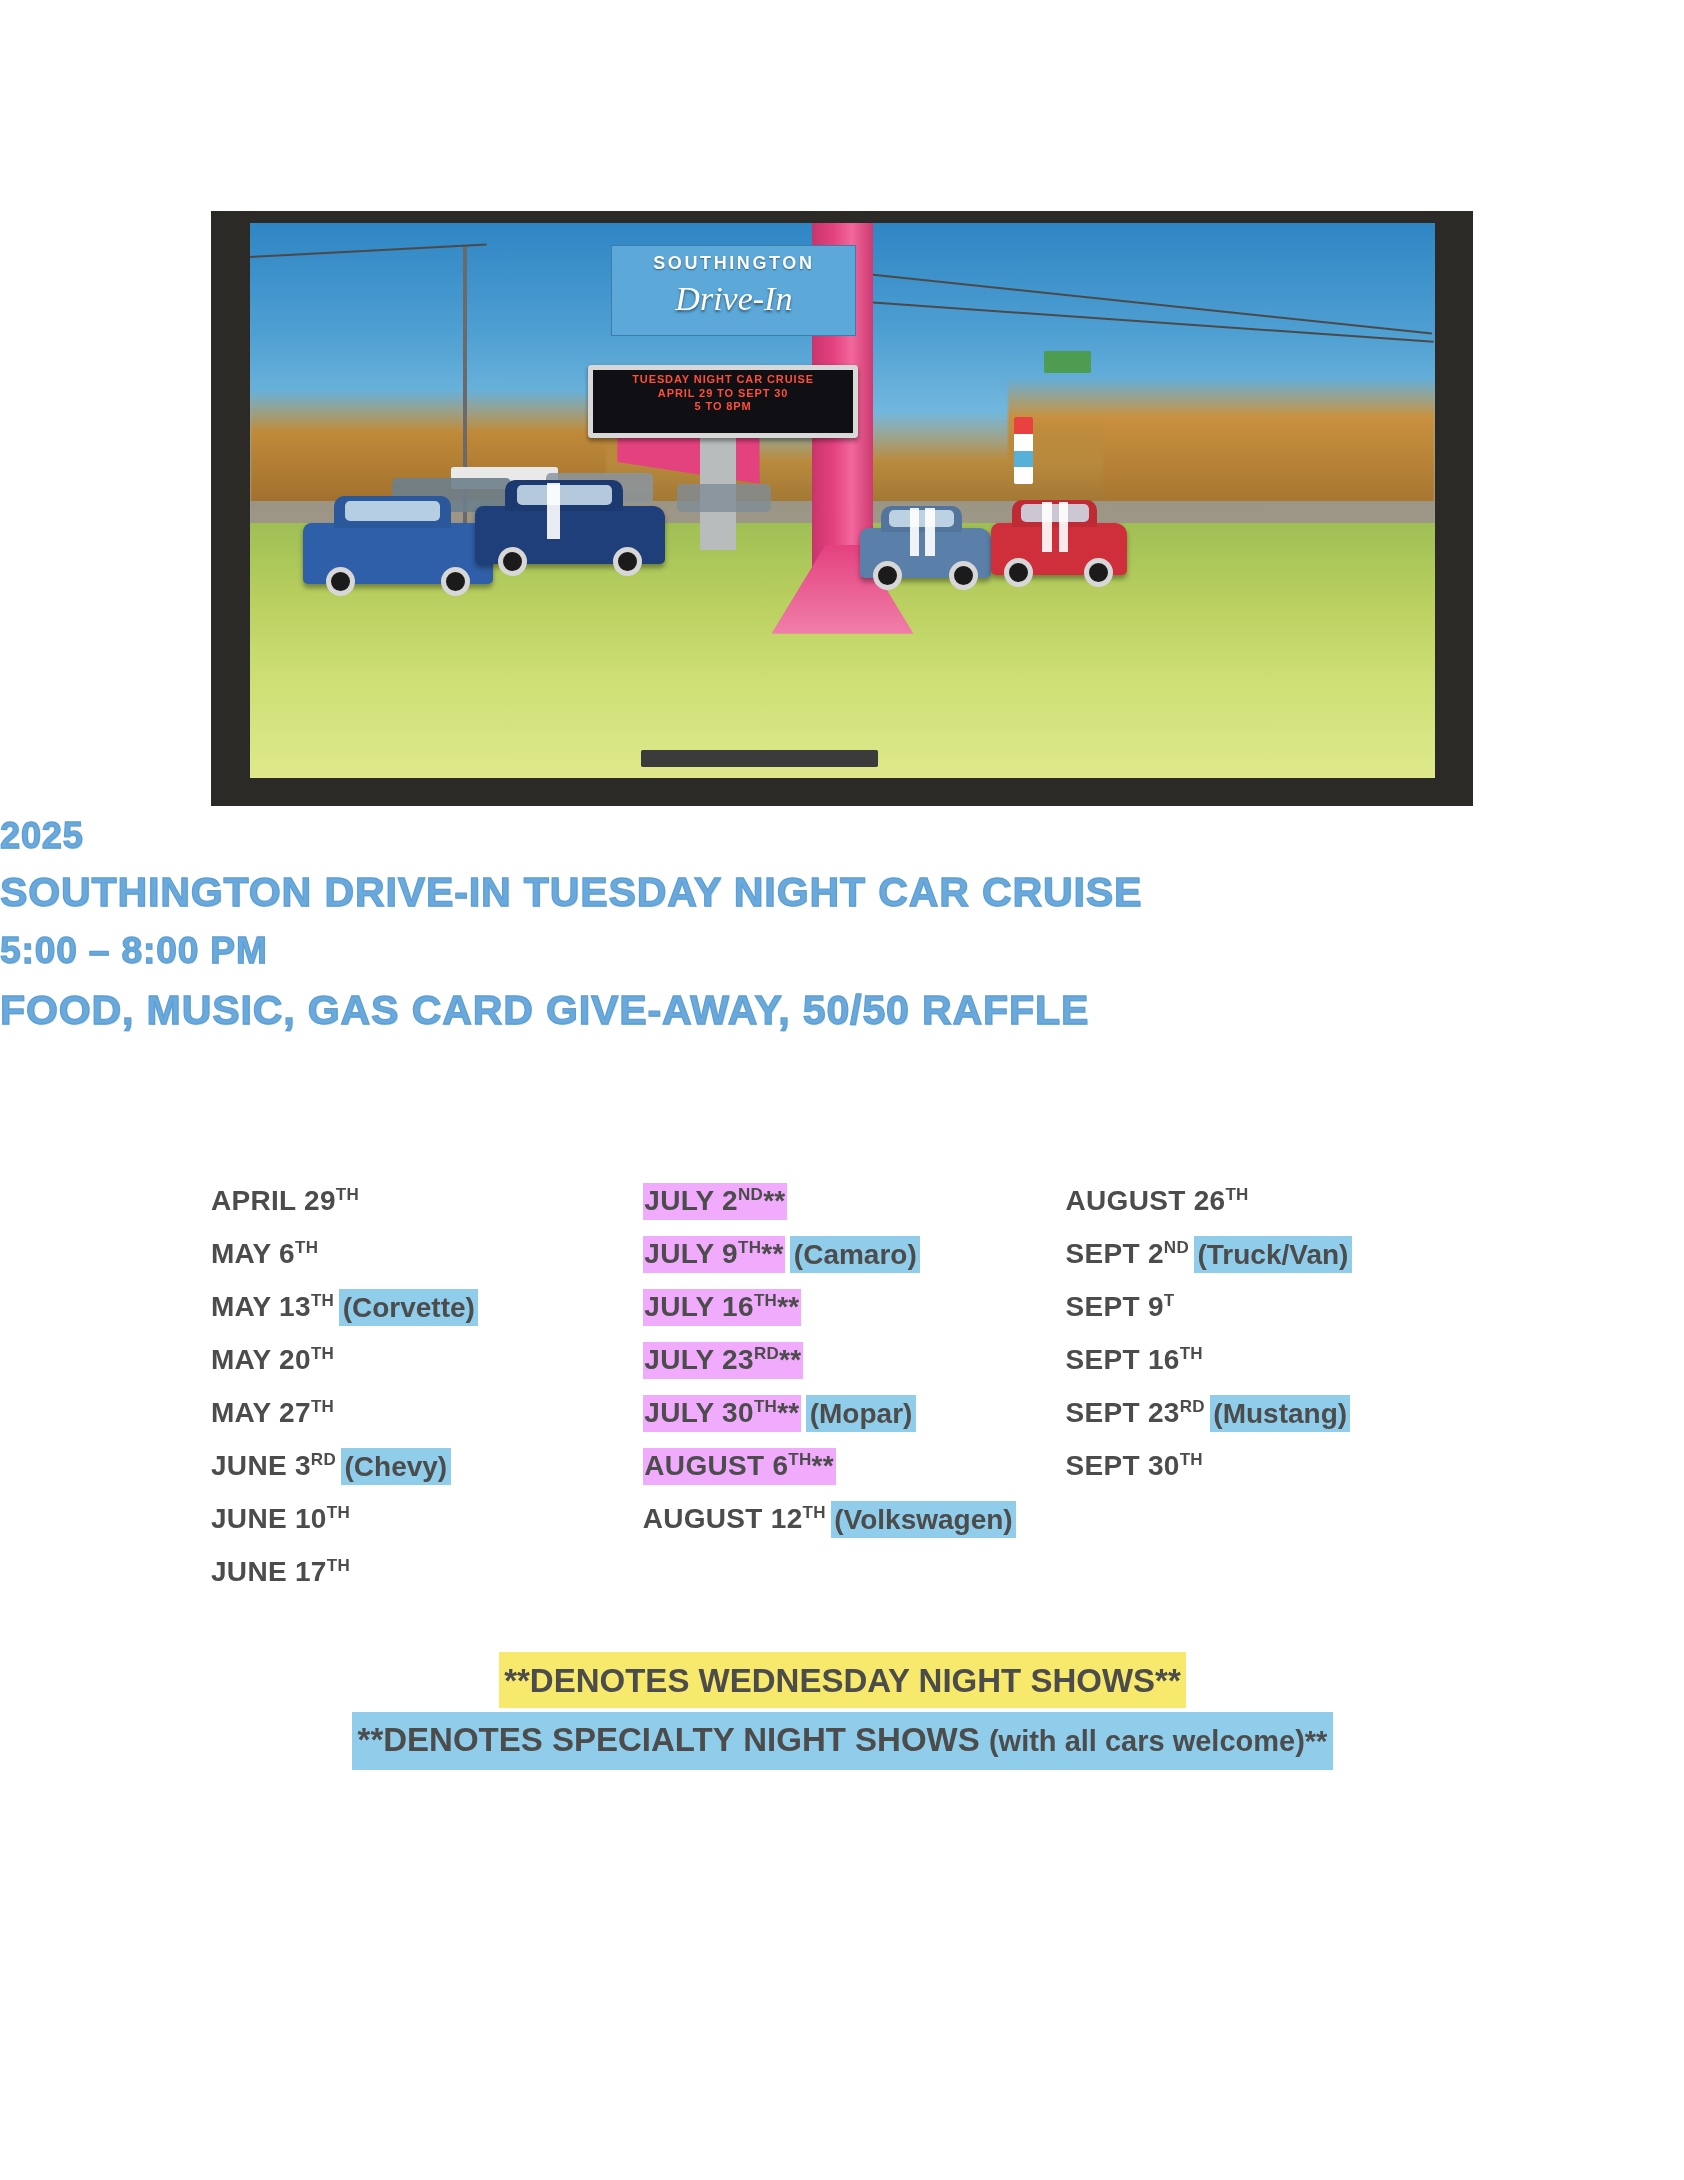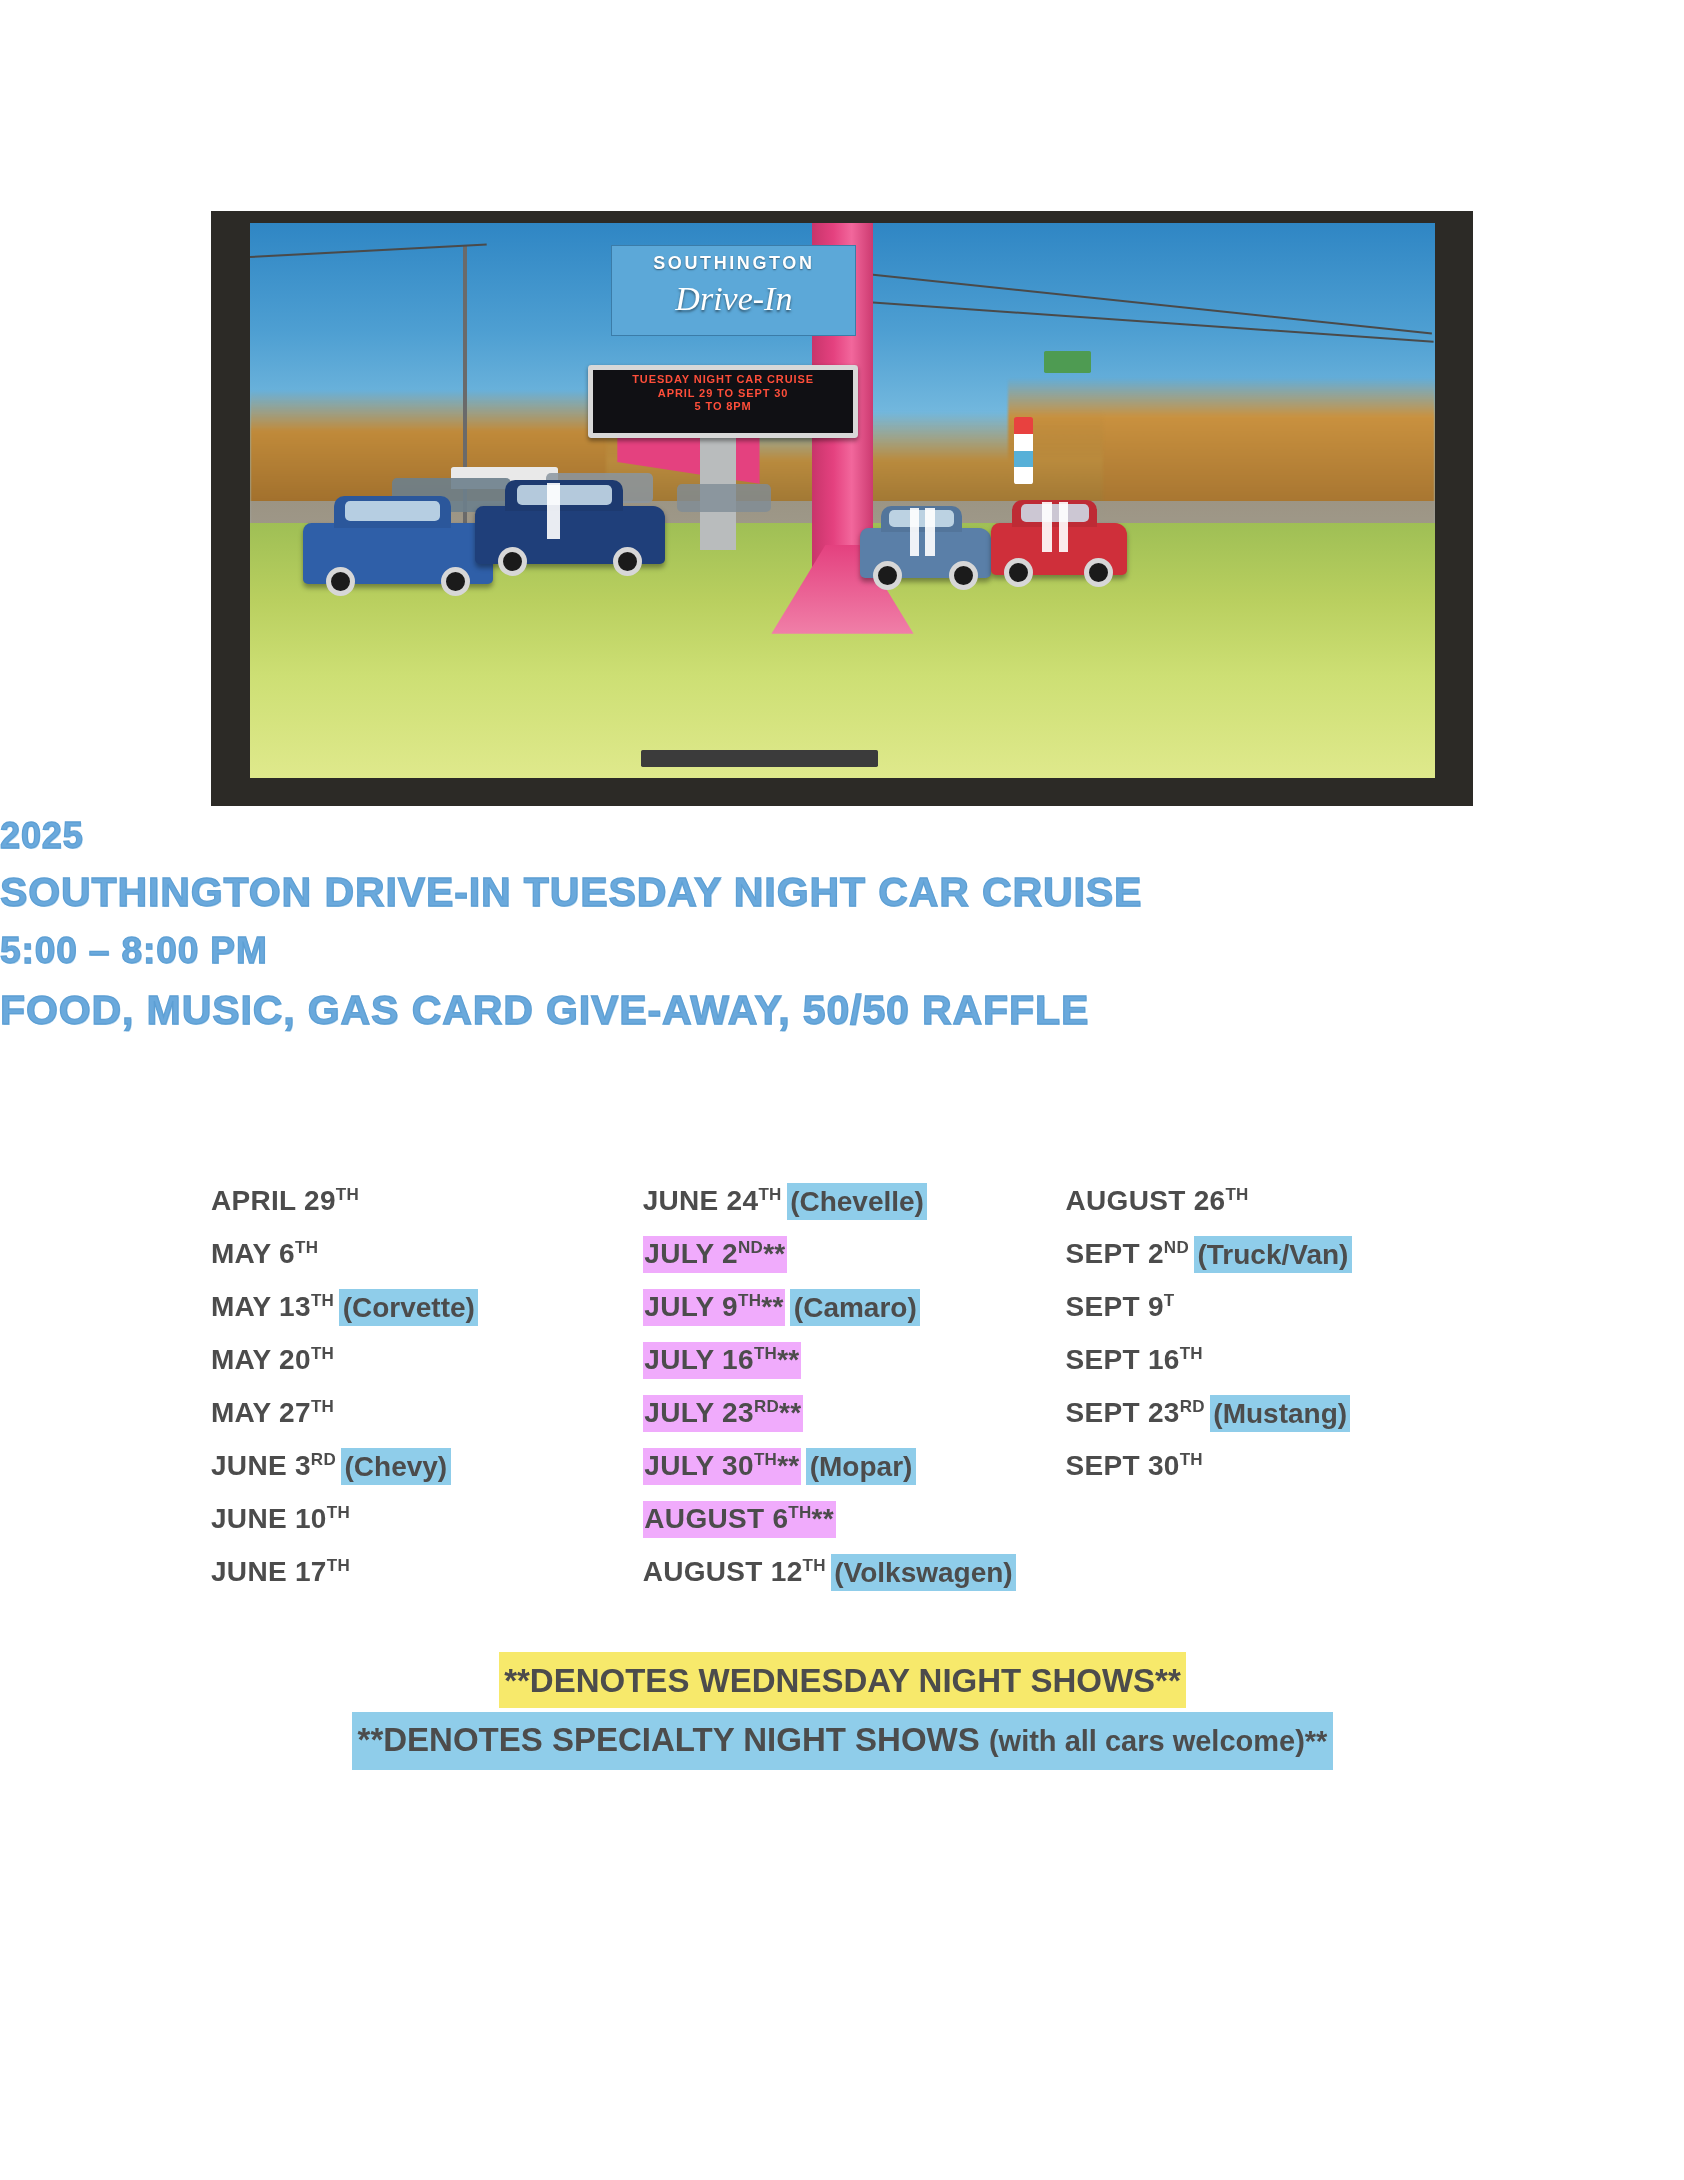--- a/index.html
+++ b/index.html
@@ -358,24 +358,20 @@
       </div>
       <div class="drow">
         <span class="dlabel">JUNE 10<sup>TH</sup></span>
       </div>
       <div class="drow">
         <span class="dlabel">JUNE 17<sup>TH</sup></span>
       </div>
     </div>
   <div class="col col2" id="col2">
       <div class="drow">
-        <span class="dlabel">JUNE 24<sup>TH</sup></span>
-        <span class="tag">(Chevelle)</span>
-      </div>
-      <div class="drow">
         <span class="dlabel hl-y">JULY 2<sup>ND</sup>**</span>
       </div>
       <div class="drow">
         <span class="dlabel hl-y">JULY 9<sup>TH</sup>**</span>
         <span class="tag">(Camaro)</span>
       </div>
       <div class="drow">
         <span class="dlabel hl-y">JULY 16<sup>TH</sup>**</span>
       </div>
       <div class="drow">

